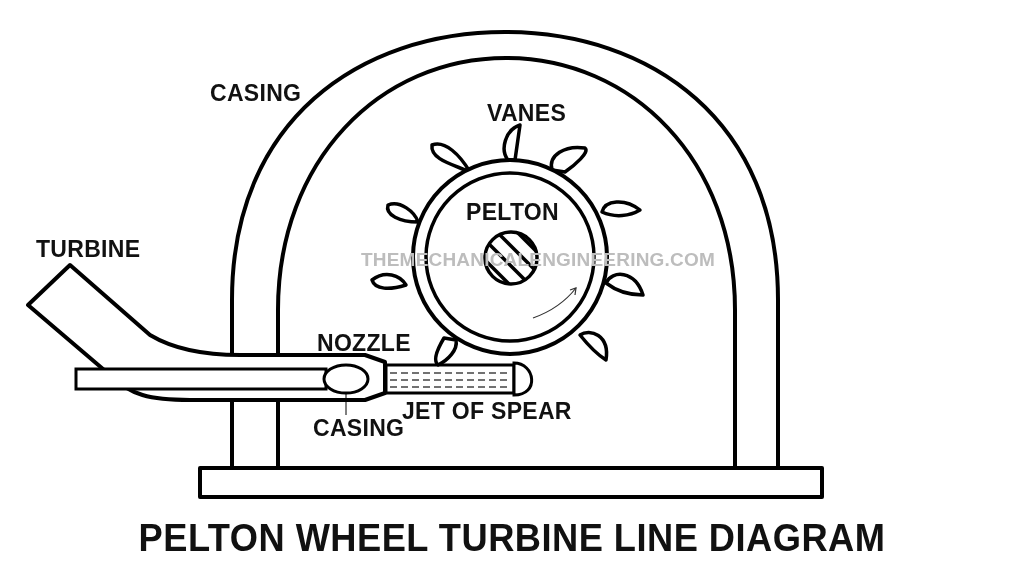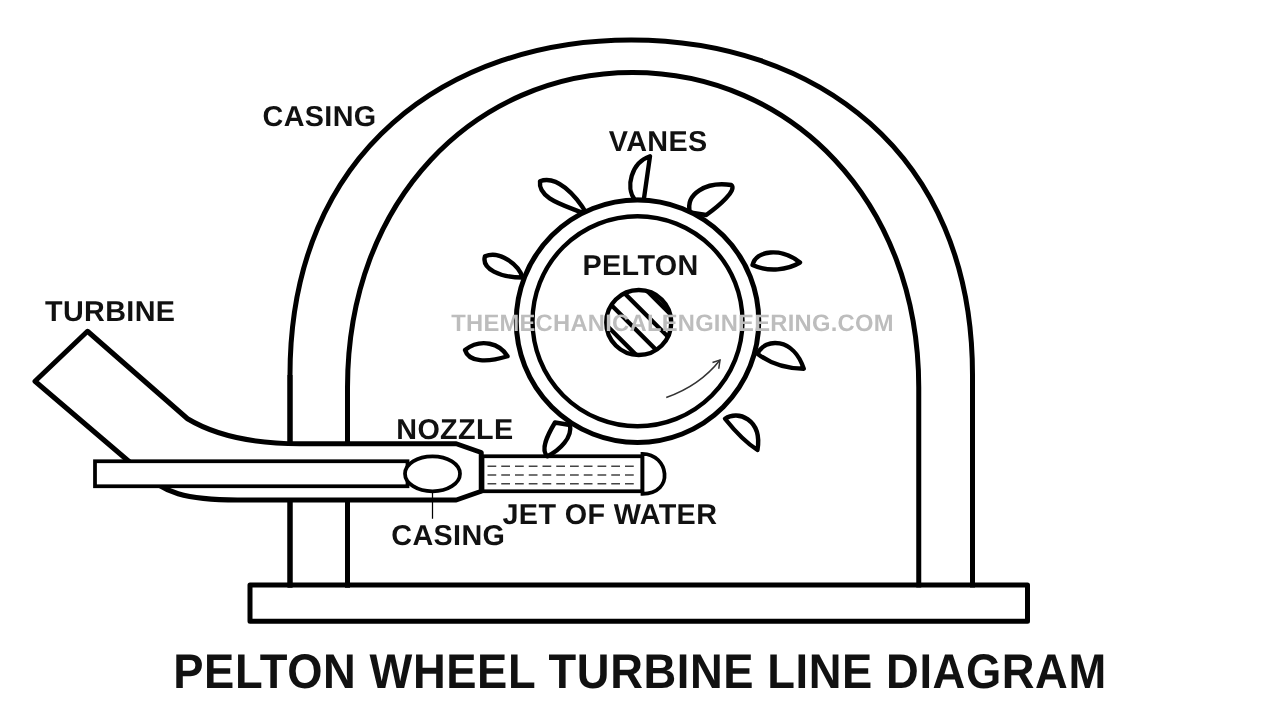--- a/index.html
+++ b/index.html
@@ -80,15 +80,15 @@
 </svg>
 
 <div class="wm" style="left:361px;top:249px;">THEMECHANICALENGINEERING.COM</div>
 
 <div class="lbl" style="left:210px;top:80px;">CASING</div>
 <div class="lbl" style="left:487px;top:100px;">VANES</div>
 <div class="lbl" style="left:466px;top:199px;">PELTON</div>
 <div class="lbl" style="left:36px;top:236px;">TURBINE</div>
 <div class="lbl" style="left:317px;top:330px;">NOZZLE</div>
 <div class="lbl" style="left:313px;top:415px;">CASING</div>
-<div class="lbl" style="left:402px;top:398px;">JET OF WATER</div>
+<div class="lbl" style="left:402px;top:398px;">JET OF SPEAR</div>
 
 <div class="title">PELTON WHEEL TURBINE LINE DIAGRAM</div>
 
 </body></html>

